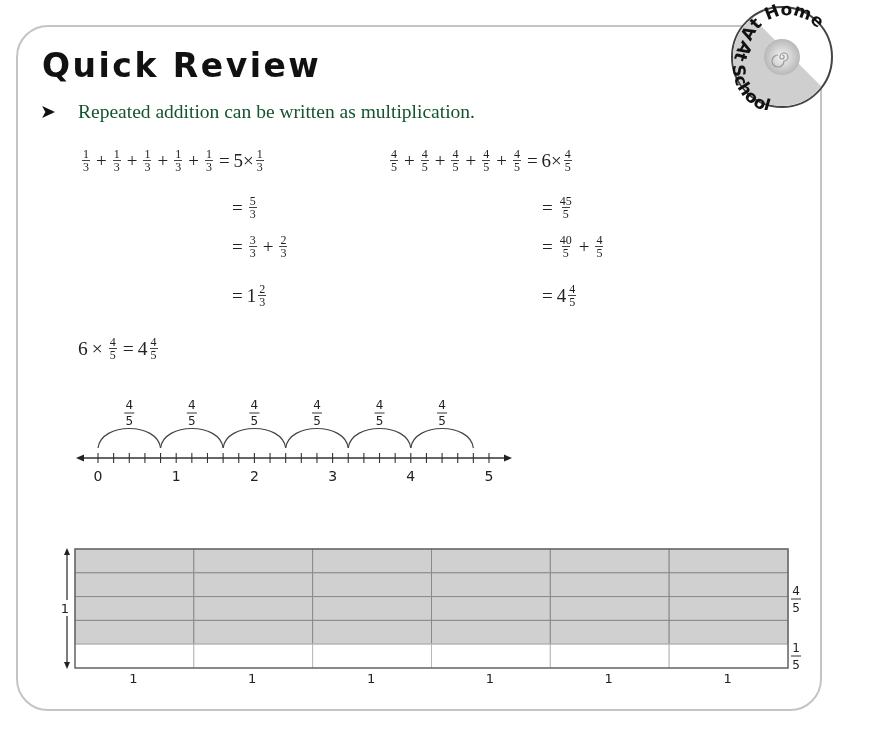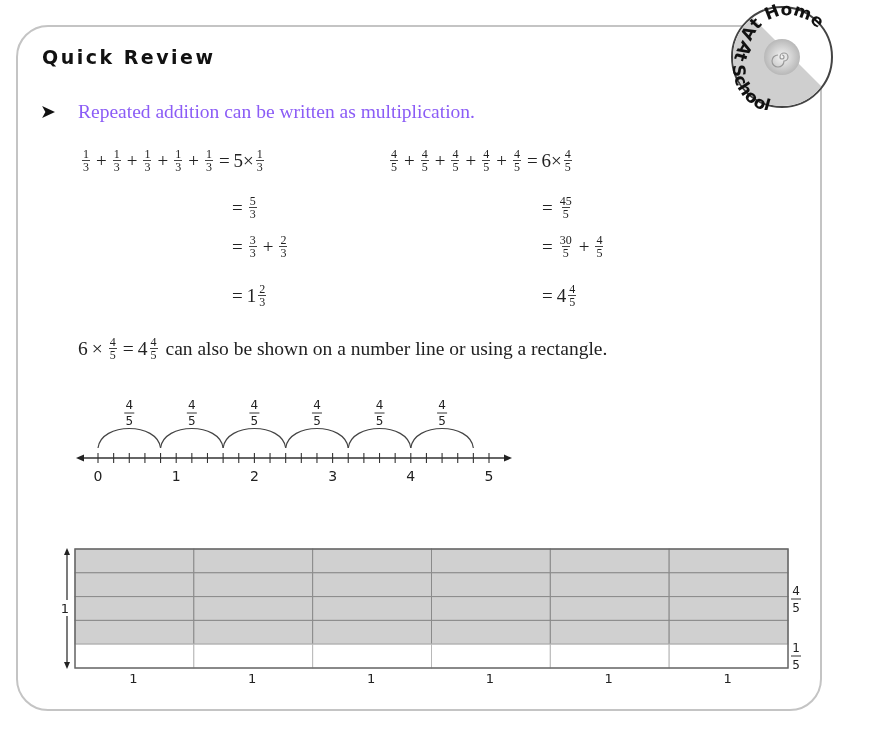--- a/index.html
+++ b/index.html
@@ -2,23 +2,23 @@
 <html><head>
 <meta charset="utf-8">
 <style>
   html, body { margin: 0; padding: 0; background: #ffffff; }
   body { width: 879px; height: 742px; position: relative; overflow: hidden;
          font-family: "Liberation Serif", "DejaVu Serif", serif; color: #222; }
   .panel { position: absolute; left: 16px; top: 25px; width: 806px; height: 686px;
            border: 2px solid #c4c4c4; border-radius: 32px; box-sizing: border-box; background: #fff; }
   .badge { position: absolute; left: 729px; top: 4px; width: 106px; height: 106px; }
   .title { position: absolute; left: 42px; top: 46px; font-family: "DejaVu Sans", "Liberation Sans", sans-serif;
-           font-weight: bold; font-size: 19px; letter-spacing: 2.5px; color: #111; margin: 0; }
+           font-weight: bold; font-size: 33px; letter-spacing: 2.5px; color: #111; margin: 0; }
   .bullet { position: absolute; left: 40px; top: 100px; font-size: 19px; color: #111; }
-  .bullet-text { position: absolute; left: 78px; top: 101px; font-size: 19.5px; color: #8b5cf6; }
+  .bullet-text { position: absolute; left: 78px; top: 101px; font-size: 19.5px; color: #14532d; }
   .math { position: absolute; font-size: 19px; color: #222; white-space: nowrap; display: flex; align-items: center; }
   .frac { display: inline-flex; flex-direction: column; align-items: center; font-size: 12px; line-height: 12px; margin: 0 2px; vertical-align: middle; }
   .frac .num { padding: 0 1px; }
   .frac .den { border-top: 1px solid #444; padding: 0 1px; }
   .op { margin: 0 4px; }
   .sentence { position: absolute; left: 78px; top: 336px; font-size: 19.5px; color: #222; display: flex; align-items: center; white-space: nowrap; }
   svg text { font-family: "DejaVu Sans", "Liberation Sans", sans-serif; }
 </style>
 </head>
 <body>
@@ -153,21 +153,21 @@
 <div class="math" style="left:542px; top:195px;">
   <span class="op" style="margin-left:0">=</span>
   <span class="frac">
       <span class="num">45</span>
       <span class="den">5</span>
     </span>
 </div>
 <div class="math" style="left:542px; top:234px;">
   <span class="op" style="margin-left:0">=</span>
   <span class="frac">
-      <span class="num">30</span>
+      <span class="num">40</span>
       <span class="den">5</span>
     </span>
   <span class="op">+</span>
   <span class="frac">
       <span class="num">4</span>
       <span class="den">5</span>
     </span>
 </div>
 <div class="math" style="left:542px; top:283px;">
   <span class="op" style="margin-left:0">=</span>
@@ -184,21 +184,20 @@
   <span class="frac">
       <span class="num">4</span>
       <span class="den">5</span>
     </span>
   <span class="op">=</span>
   <span>4</span>
   <span class="frac">
       <span class="num">4</span>
       <span class="den">5</span>
     </span>
-  <span style="margin-left:6px">can also be shown on a number line or using a rectangle.</span>
 </div>
 
 <svg style="position:absolute; left:0; top:390px;" width="540" height="100">
   <g id="nl-jumps" fill="none" stroke="#444" stroke-width="1.2">
       <path d="M 98 58 C 101 32, 157.56 32, 160.56 58"></path>
       <path d="M 160.56 58 C 163.56 32, 220.12 32, 223.12 58"></path>
       <path d="M 223.12 58 C 226.12 32, 282.68 32, 285.68 58"></path>
       <path d="M 285.68 58 C 288.68 32, 345.24 32, 348.24 58"></path>
       <path d="M 348.24 58 C 351.24 32, 407.8 32, 410.8 58"></path>
       <path d="M 410.8 58 C 413.8 32, 470.36 32, 473.36 58"></path>

